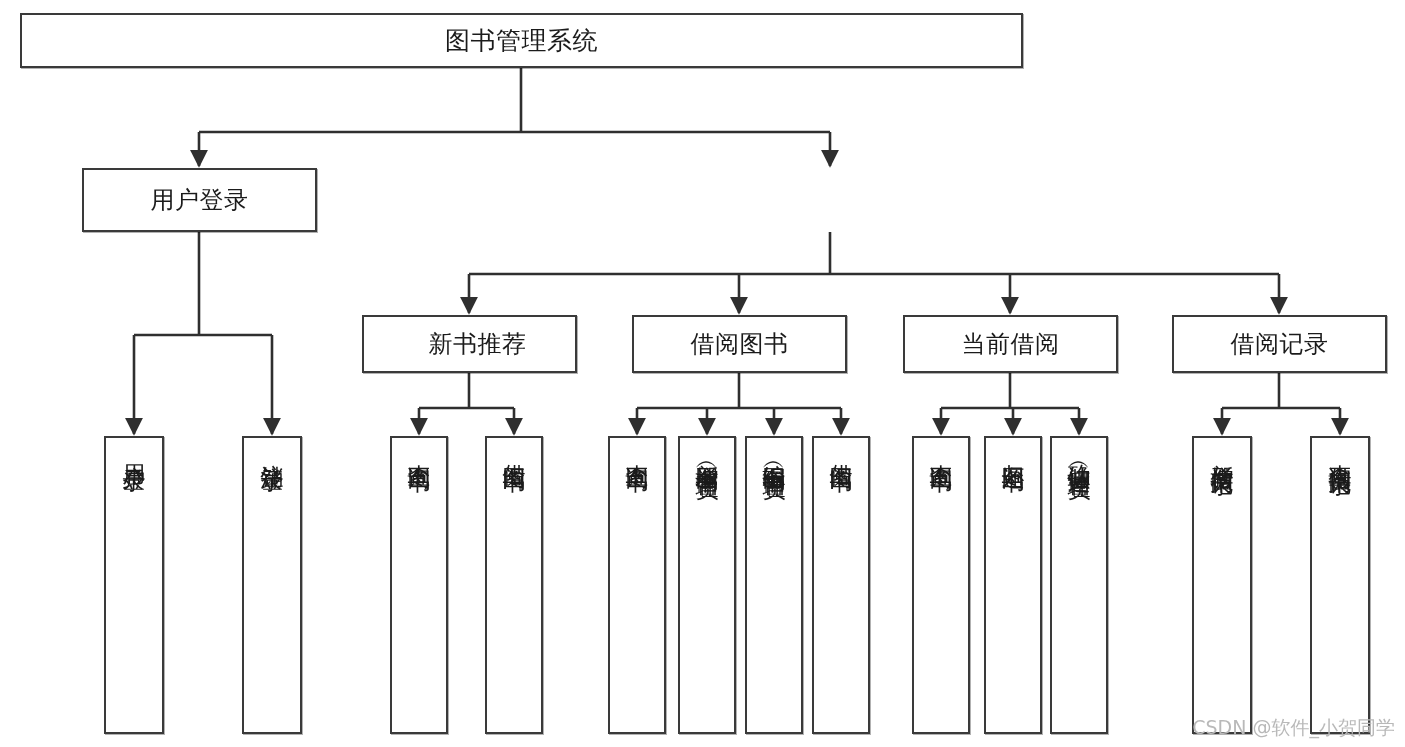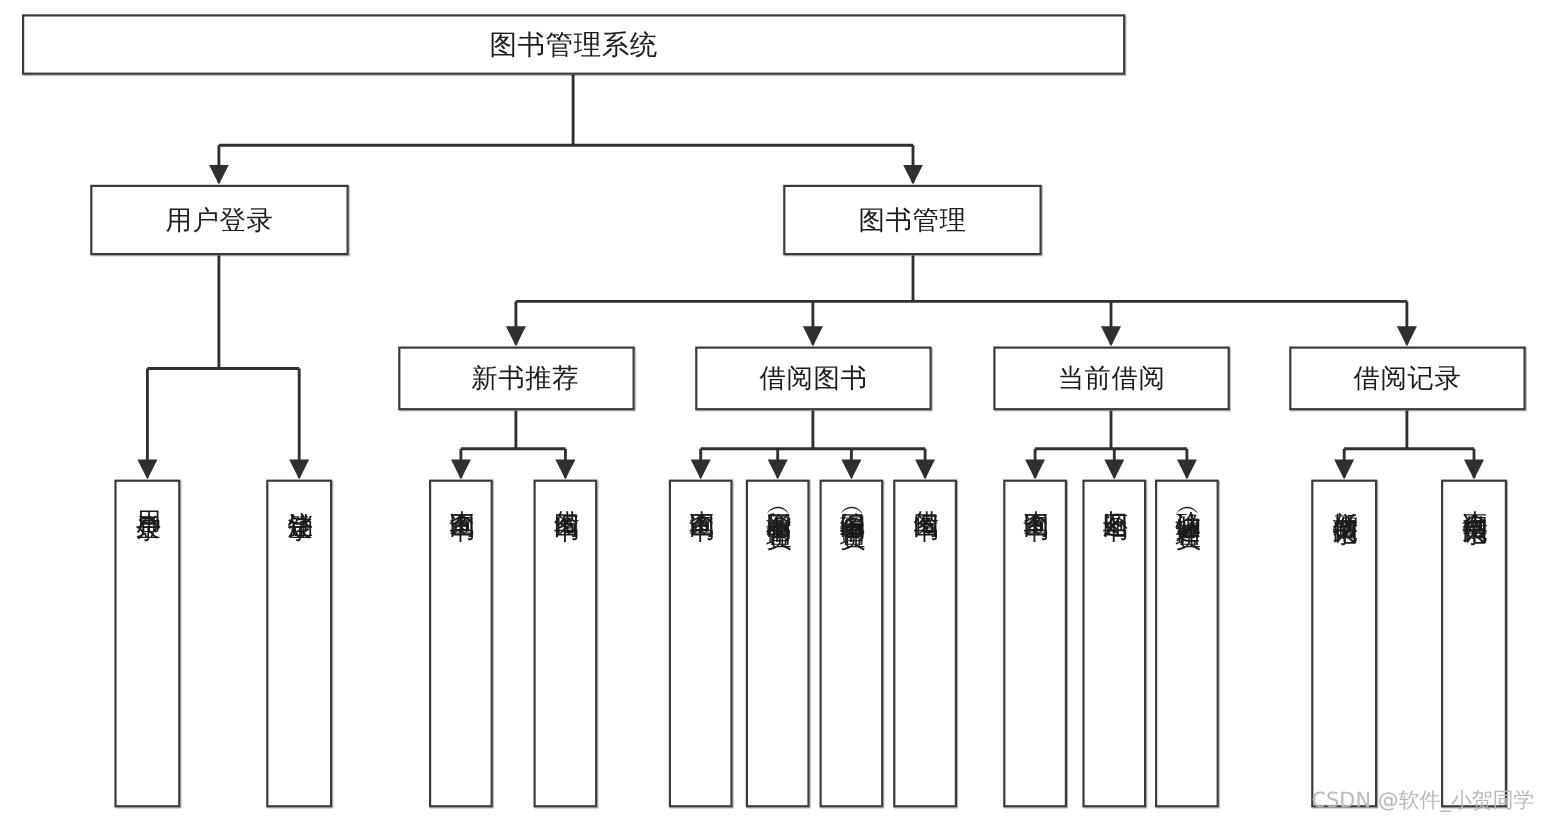--- a/index.html
+++ b/index.html
@@ -132,23 +132,20 @@
     </g>
   </svg>
 
   <div class="node h root" style="left: 20px; top: 13px; width: 1003px; height: 55px;">
     <span class="node-label">图书管理系统</span>
   </div>
 
   <div class="node h" style="left: 82px; top: 168px; width: 235px; height: 64px;">
     <span class="node-label">用户登录</span>
   </div>
-  <div class="node h" style="left: 712px; top: 168px; width: 235px; height: 64px;">
-    <span class="node-label">图书管理</span>
-  </div>
 
   <div class="node h" style="left: 362px; top: 315px; width: 215px; height: 58px; padding-left: 16px;">
     <span class="node-label">新书推荐</span>
   </div>
   <div class="node h" style="left: 632px; top: 315px; width: 215px; height: 58px;">
     <span class="node-label">借阅图书</span>
   </div>
   <div class="node h" style="left: 903px; top: 315px; width: 215px; height: 58px;">
     <span class="node-label">当前借阅</span>
   </div>

